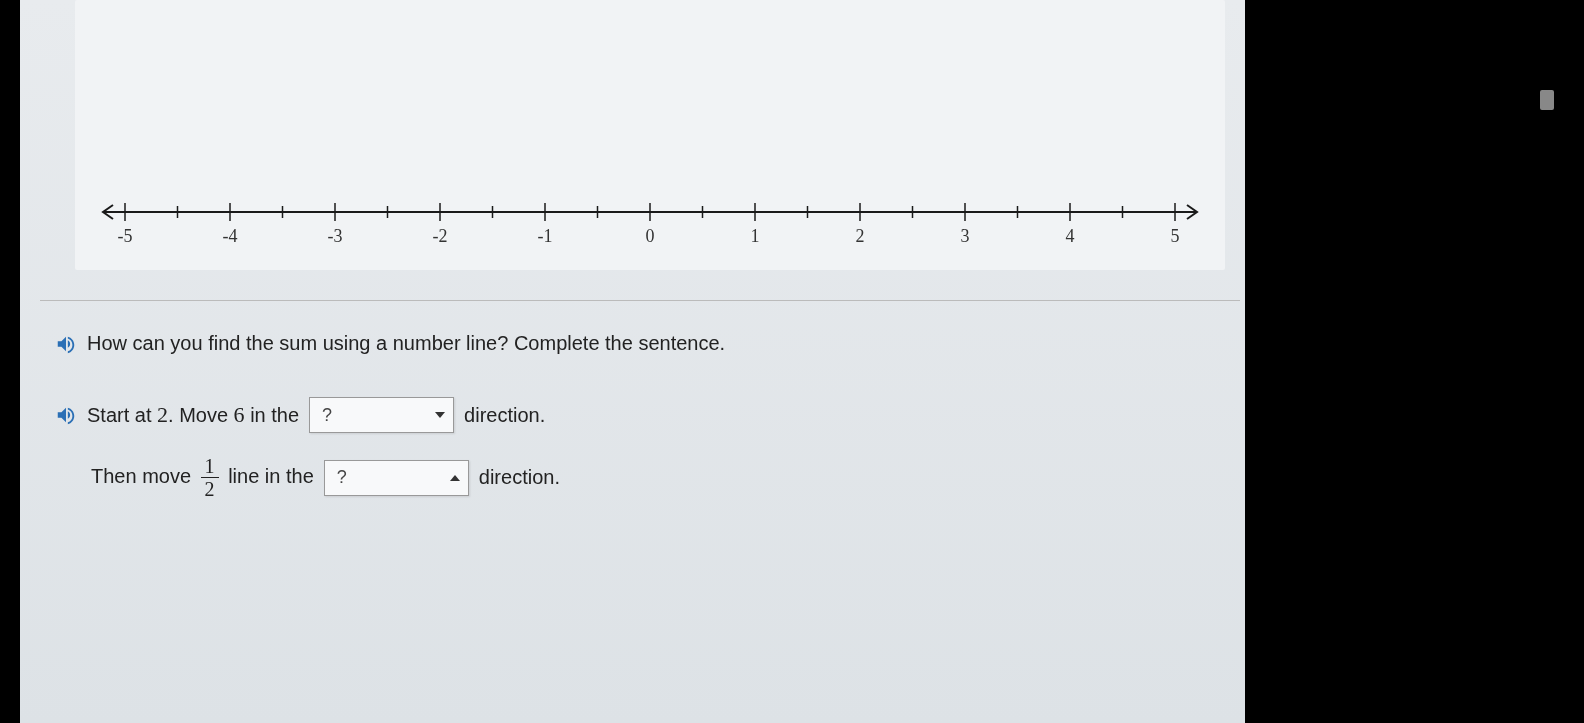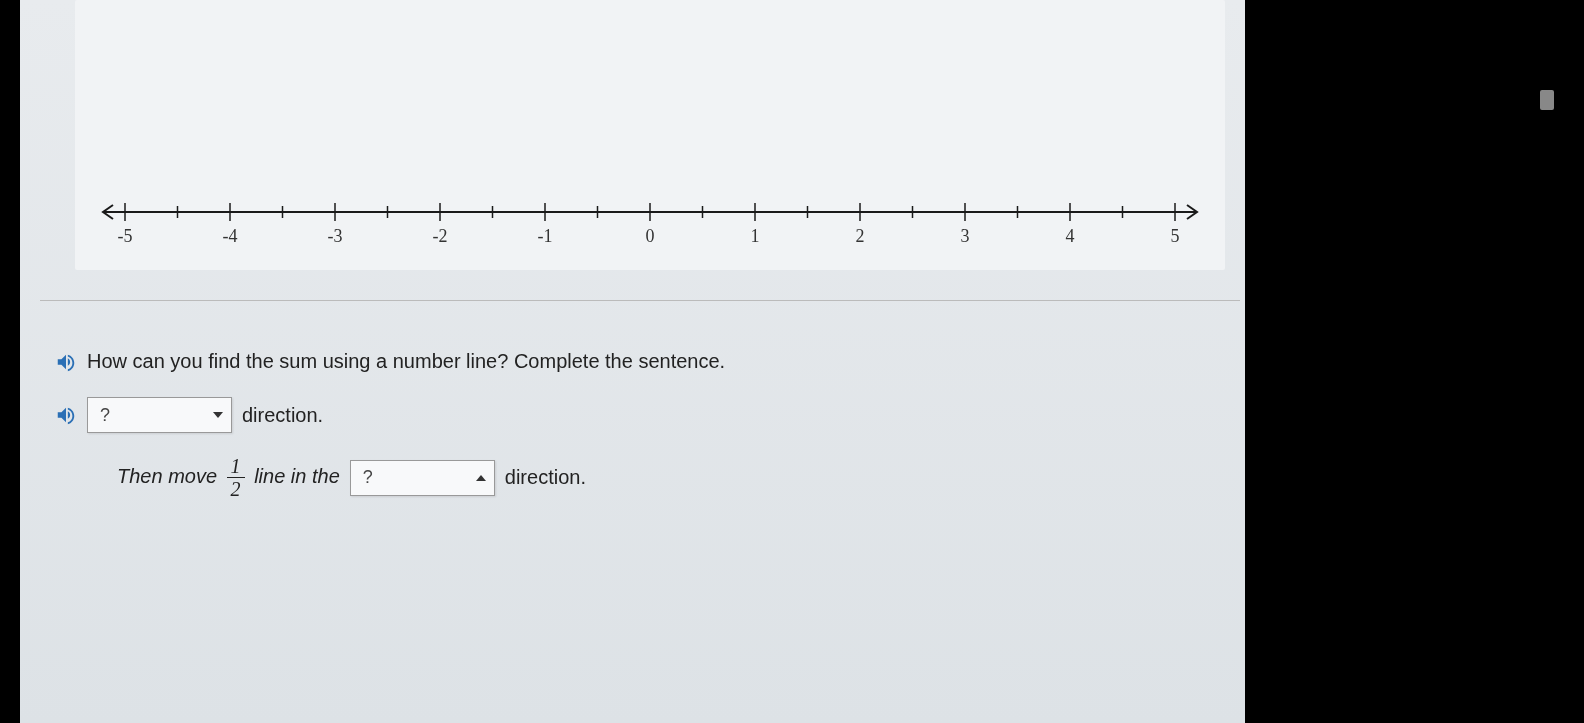--- a/index.html
+++ b/index.html
@@ -52,38 +52,38 @@
       height: 1px;
       background: #bbb;
     }
     .question-row {
       position: absolute;
       left: 35px;
       display: flex;
       align-items: center;
       gap: 10px;
     }
-    .q1 { top: 350px; }
+    .q1 { top: 332px; }
     .q2 { top: 397px; }
     .q3 { top: 456px; }
     .audio-icon {
       width: 22px;
       height: 22px;
       display: flex;
       align-items: center;
       justify-content: center;
       flex-shrink: 0;
     }
     .audio-icon svg { width: 22px; height: 22px; }
     .q-text {
       font-size: 20px;
       color: #222;
       font-family: Arial, sans-serif;
     }
-    .indent { margin-left: 62px; font-style: italic; }
+    .indent { margin-left: 36px; }
     .dropdown {
       display: inline-flex;
       align-items: center;
       justify-content: space-between;
       border: 1px solid #999;
       background: #f8f9fa;
       height: 36px;
       padding: 0 8px 0 12px;
       min-width: 145px;
       font-size: 18px;
@@ -182,20 +182,23 @@
     </span>
     <span class="q-text">How can you find the sum using a number line? Complete the sentence.</span>
   </div>
 
   <div class="question-row q2">
     <span class="audio-icon">
       <svg viewBox="0 0 24 24">
           <path fill="#2a6fb5" d="M3 9v6h4l5 5V4L7 9H3zm13.5 3c0-1.8-1-3.3-2.5-4.1v8.1c1.5-.7 2.5-2.2 2.5-4zm-2.5-8v2.1c2.9.9 5 3.6 5 6.9s-2.1 6-5 6.9V22c4-1 7-4.6 7-9s-3-8-7-9z"></path>
         </svg>
     </span>
+    <span class="q-text">
+      <span>Start at </span><span class="math">2</span><span>. Move </span><span class="math">6</span><span> in the </span>
+    </span>
     <span class="dropdown">
       <span>?</span>
       <span class="caret caret-down"></span>
     </span>
     <span class="q-text"> direction.</span>
   </div>
 
   <div class="question-row q3">
     <span class="q-text indent">
       <span>Then move </span>

